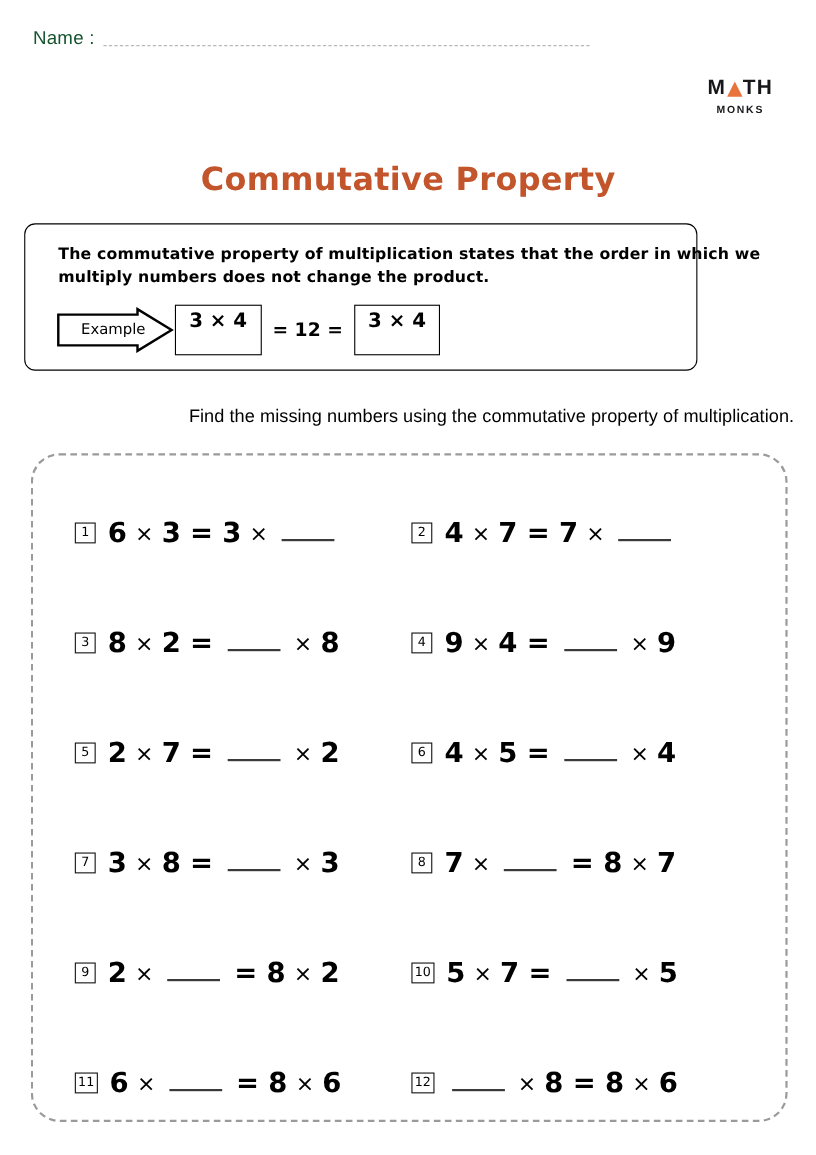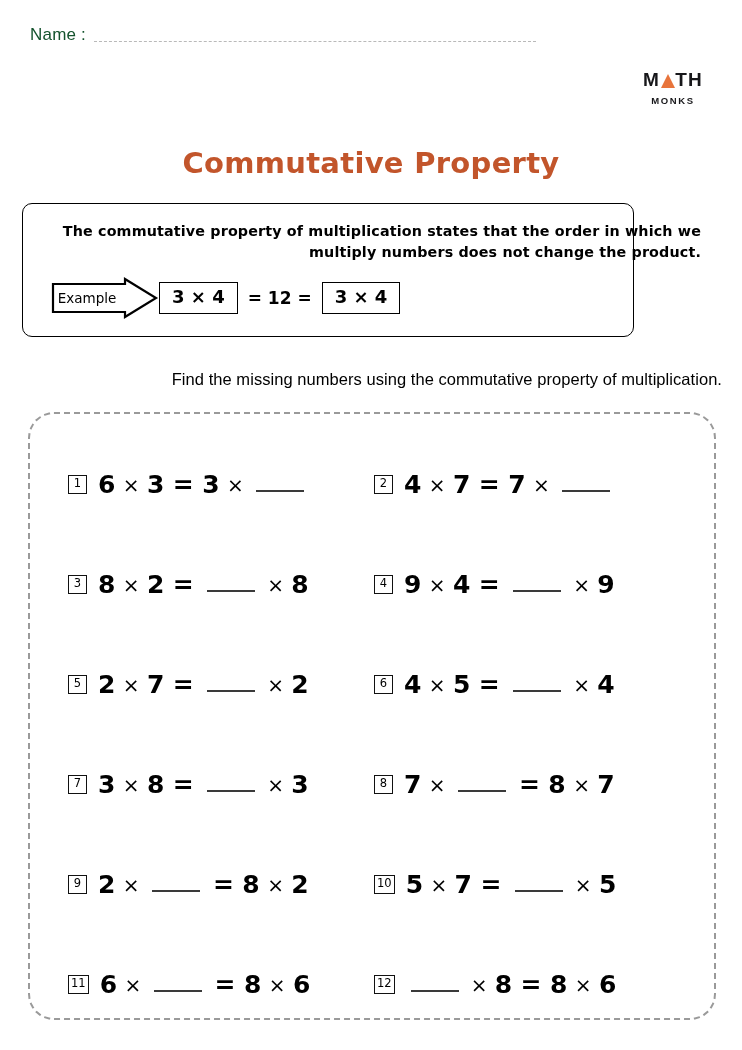--- a/index.html
+++ b/index.html
@@ -104,21 +104,20 @@
   .def-box {
     position: absolute;
     top: 203px;
     left: 22px;
     width: 612px;
     height: 134px;
     border: 1.6px solid #000;
     border-radius: 10px;
     box-sizing: border-box;
     background: #fff;
-    text-align: right;
   }
   .def-text {
     position: absolute;
     top: 17px;
     left: 30px;
     width: 648px;
     font-family: "DejaVu Sans", sans-serif;
     font-size: 14.3px;
     font-weight: 600;
     line-height: 1.5;
@@ -144,24 +143,25 @@
     left: 0;
     width: 72px;
     height: 42px;
     display: flex;
     align-items: center;
     justify-content: center;
     font-family: "DejaVu Sans", sans-serif;
     font-size: 13.5px;
     font-weight: 400;
     color: #000;
+    padding-left: 16px;
   }
   .eq-box {
     border: 1.8px solid #000;
-    padding: 4px 12px 5px 12px;
+    padding: 4px 12px 19px 12px;
     font-family: "DejaVu Sans", sans-serif;
     font-size: 18px;
     font-weight: 700;
     line-height: 1.15;
     color: #000;
     background: #fff;
     white-space: nowrap;
   }
   .eq-mid {
     font-family: "DejaVu Sans", sans-serif;

